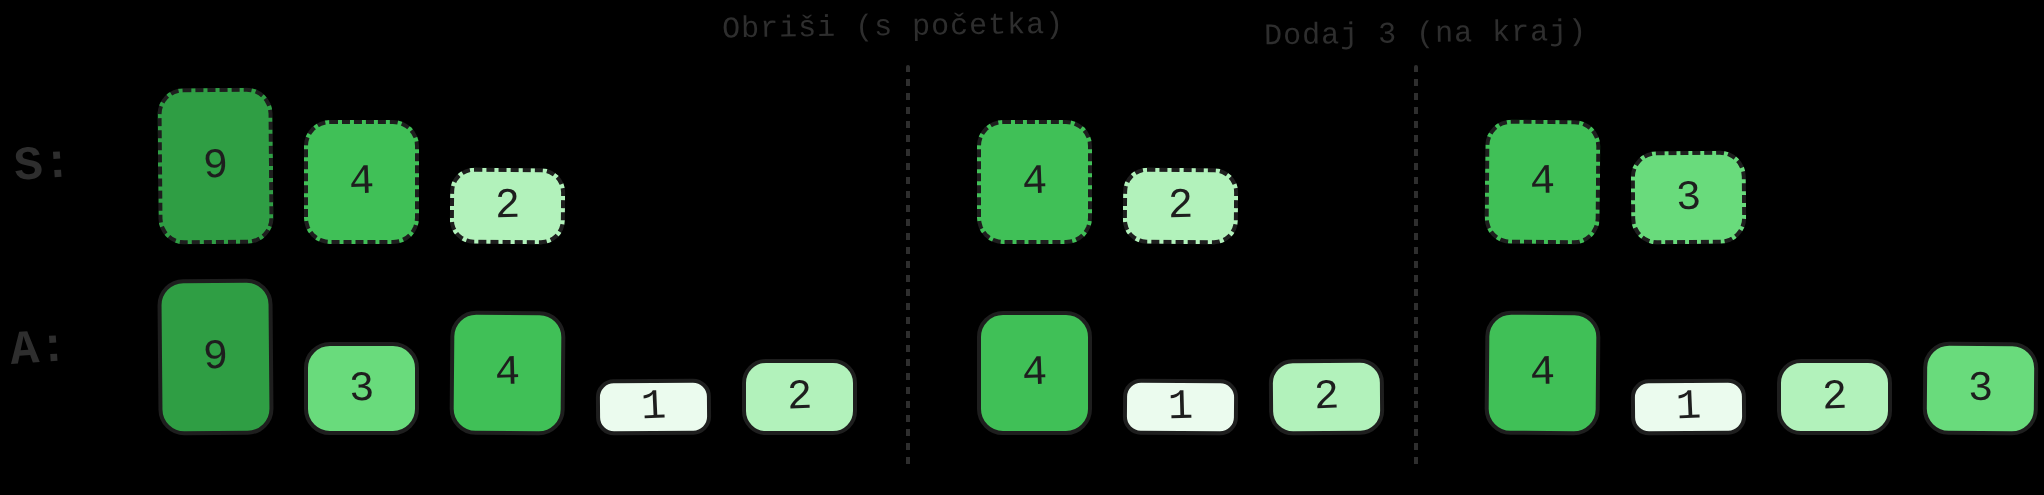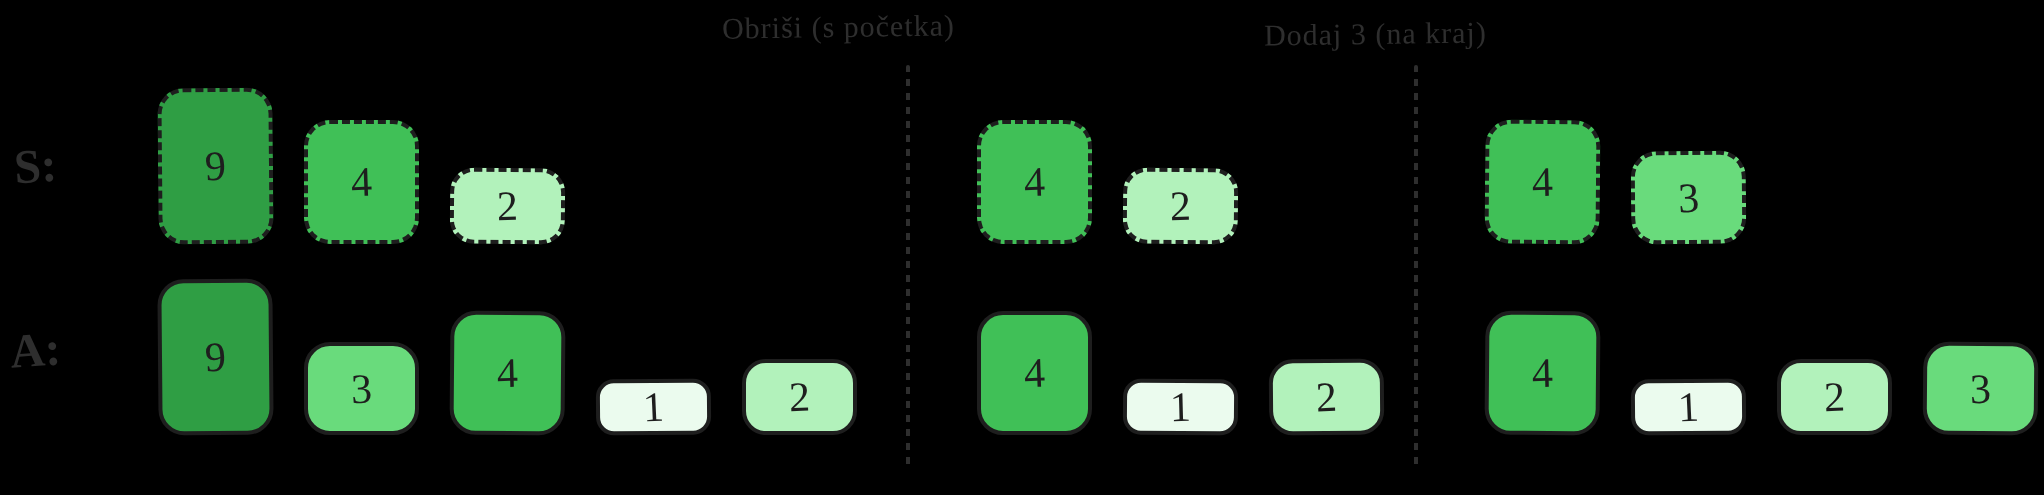--- a/index.html
+++ b/index.html
@@ -8,21 +8,21 @@
     --annotation: #2e2e2e;
   }
   * { margin: 0; padding: 0; box-sizing: border-box; }
   html, body { background: var(--bg); }
   .canvas {
     position: relative;
     width: 2044px;
     height: 495px;
     background: var(--bg);
     overflow: hidden;
-    font-family: Liberation Serif, serif;
+    font-family: Liberation Mono, monospace;
   }
   .op-header {
     position: absolute;
     color: var(--annotation);
     font-size: 30px;
     letter-spacing: 1px;
     white-space: nowrap;
     transform: rotate(-0.8deg);
   }
   #op-header-0 { left: 722px; top: 10px; }

